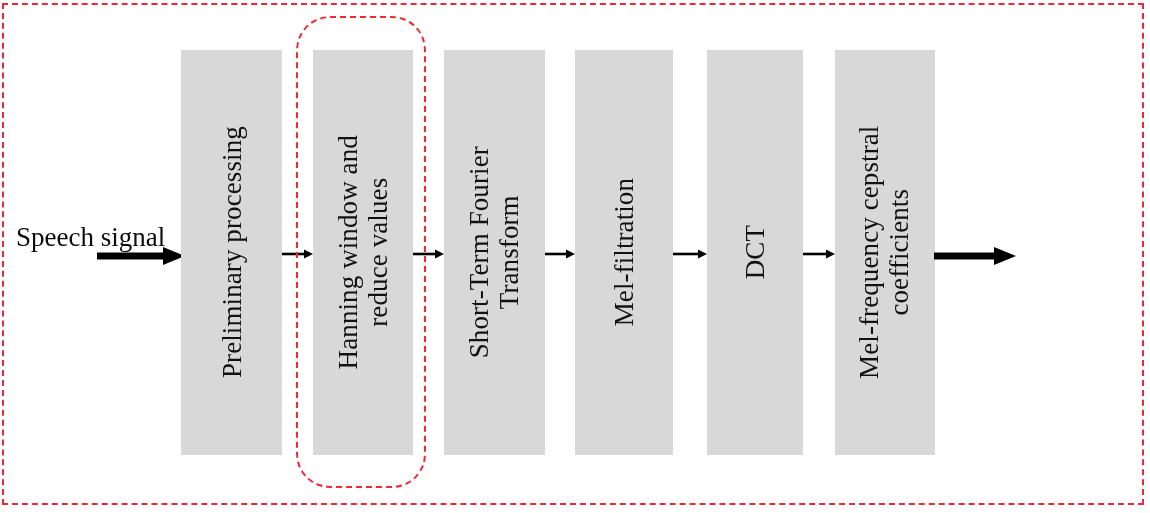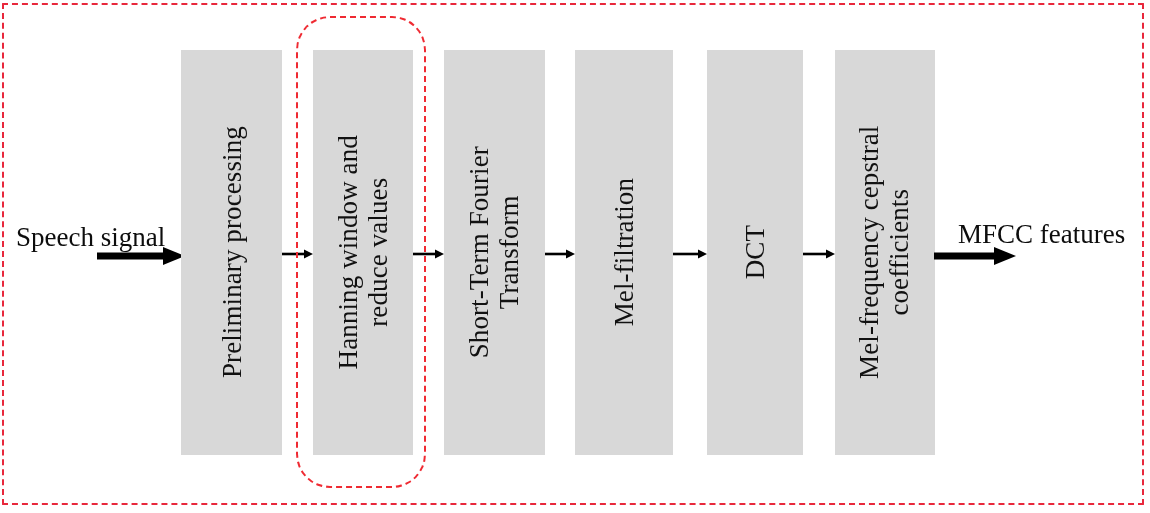--- a/index.html
+++ b/index.html
@@ -142,15 +142,14 @@
   <div class="proc-box" style="left:835px; width:100px;">
     <div class="proc-label">Mel-frequency cepstral
 coefficients</div>
   </div>
 
   <svg class="arrow-thick" style="left:934px; top:245px; width:82px;" viewBox="0 0 82 22">
     <line x1="0" y1="11" x2="64" y2="11" stroke="#000000" stroke-width="7"></line>
     <polygon points="60,2 82,11 60,20" fill="#000000"></polygon>
   </svg>
 
-  <div class="caption" style="left:958px; top:219px;">MFCC features</div>
 
 </div>
 
 </body></html>

